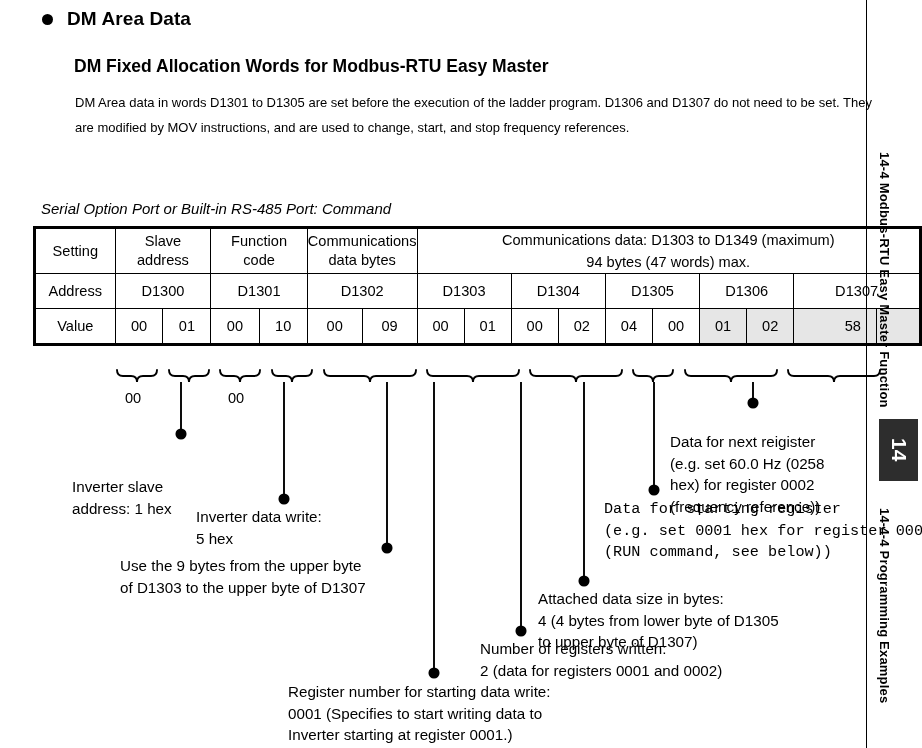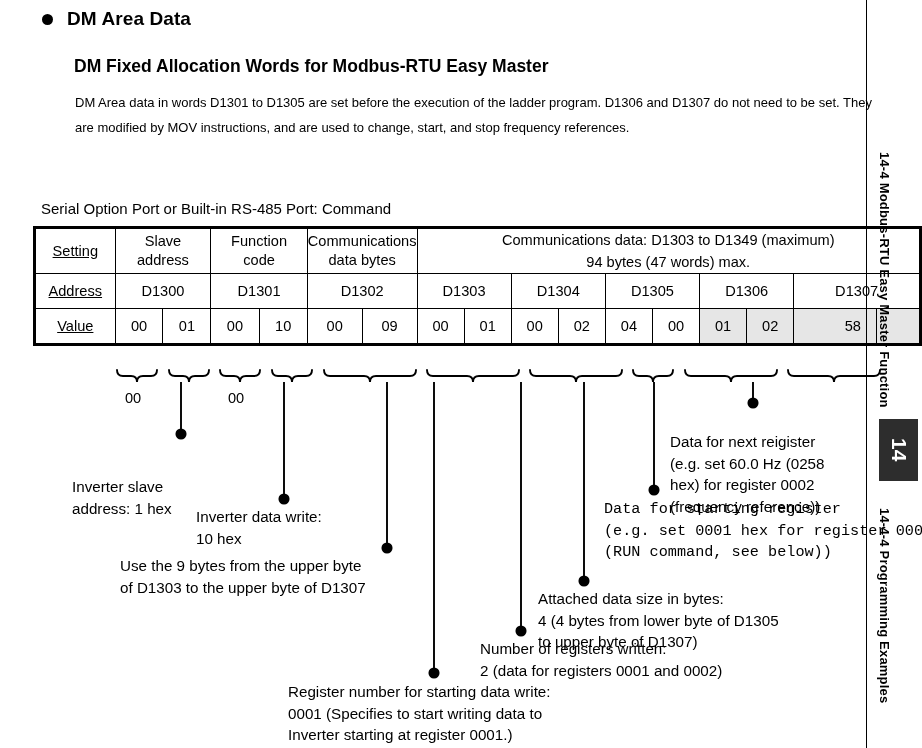--- a/index.html
+++ b/index.html
@@ -29,41 +29,42 @@
     position:absolute;left:74px;top:56px;
     font-size:17.5px;font-weight:bold;letter-spacing:0px;
   }
   .intro{
     position:absolute;left:75px;top:90px;width:800px;
     font-size:13px;line-height:25px;
   }
   .tbl-caption{
     position:absolute;left:41px;top:200px;
     font-size:15px;
+    font-style:italic;
   }
 
   
   .tbl-wrap{position:absolute;left:33px;top:226px;}
   table.dm{
     border-collapse:collapse;
     table-layout:fixed;
     border:3px solid #000;
     background:#fff;
   }
   table.dm td{
     border:1px solid #000;
     font-size:14.6px;
     padding:0;
     text-align:center;
     vertical-align:middle;
     height:34px;
     background:#fff;
   }
   td.hdr{height:58px;}
-  td.rowlab{width:84px;text-decoration:underline;}
+  td.rowlab{width:84px;}
   td.colhdr-c{line-height:19px;}
   td.colhdr-l{text-align:left;padding-left:4px;line-height:19px;font-size:13.6px;}
   td.commdata{text-align:left;padding-left:24px;line-height:22px;font-size:15px;}
   td.addr{width:103px;}
   td.byte{width:51.5px;font-size:14.2px;}
   td.byte-hi{border-right:none;}
   td.byte-lo{border-left:1px dashed #000;}
   td.shade{background:#e6e6e6;}
   
   table.dm tr:first-child td{border-top:none;}
@@ -227,21 +228,21 @@
     <circle cx="753" cy="403" r="4.6"></circle>
   </g>
 </svg>
 
 <div class="brace-num" style="left:125px;top:390px;">00</div>
 <div class="brace-num" style="left:228px;top:390px;">00</div>
 
 <div class="co" style="left:72px;top:440px;margin-top:36px;">Inverter slave
 address: 1 hex</div>
 <div class="co" style="left:196px;top:506px;">Inverter data write:
-10 hex</div>
+5 hex</div>
 <div class="co" style="left:120px;top:555px;">Use the 9 bytes from the upper byte
 of D1303 to the upper byte of D1307</div>
 <div class="co" style="left:288px;top:681px;">Register number for starting data write:
 0001 (Specifies to start writing data to
 Inverter starting at register 0001.)</div>
 <div class="co" style="left:436px;top:638px;margin-left:44px;">Number of registers written:
 2 (data for registers 0001 and 0002)</div>
 <div class="co" style="left:538px;top:588px;">Attached data size in bytes:
 4 (4 bytes from lower byte of D1305
 to upper byte of D1307)</div>

